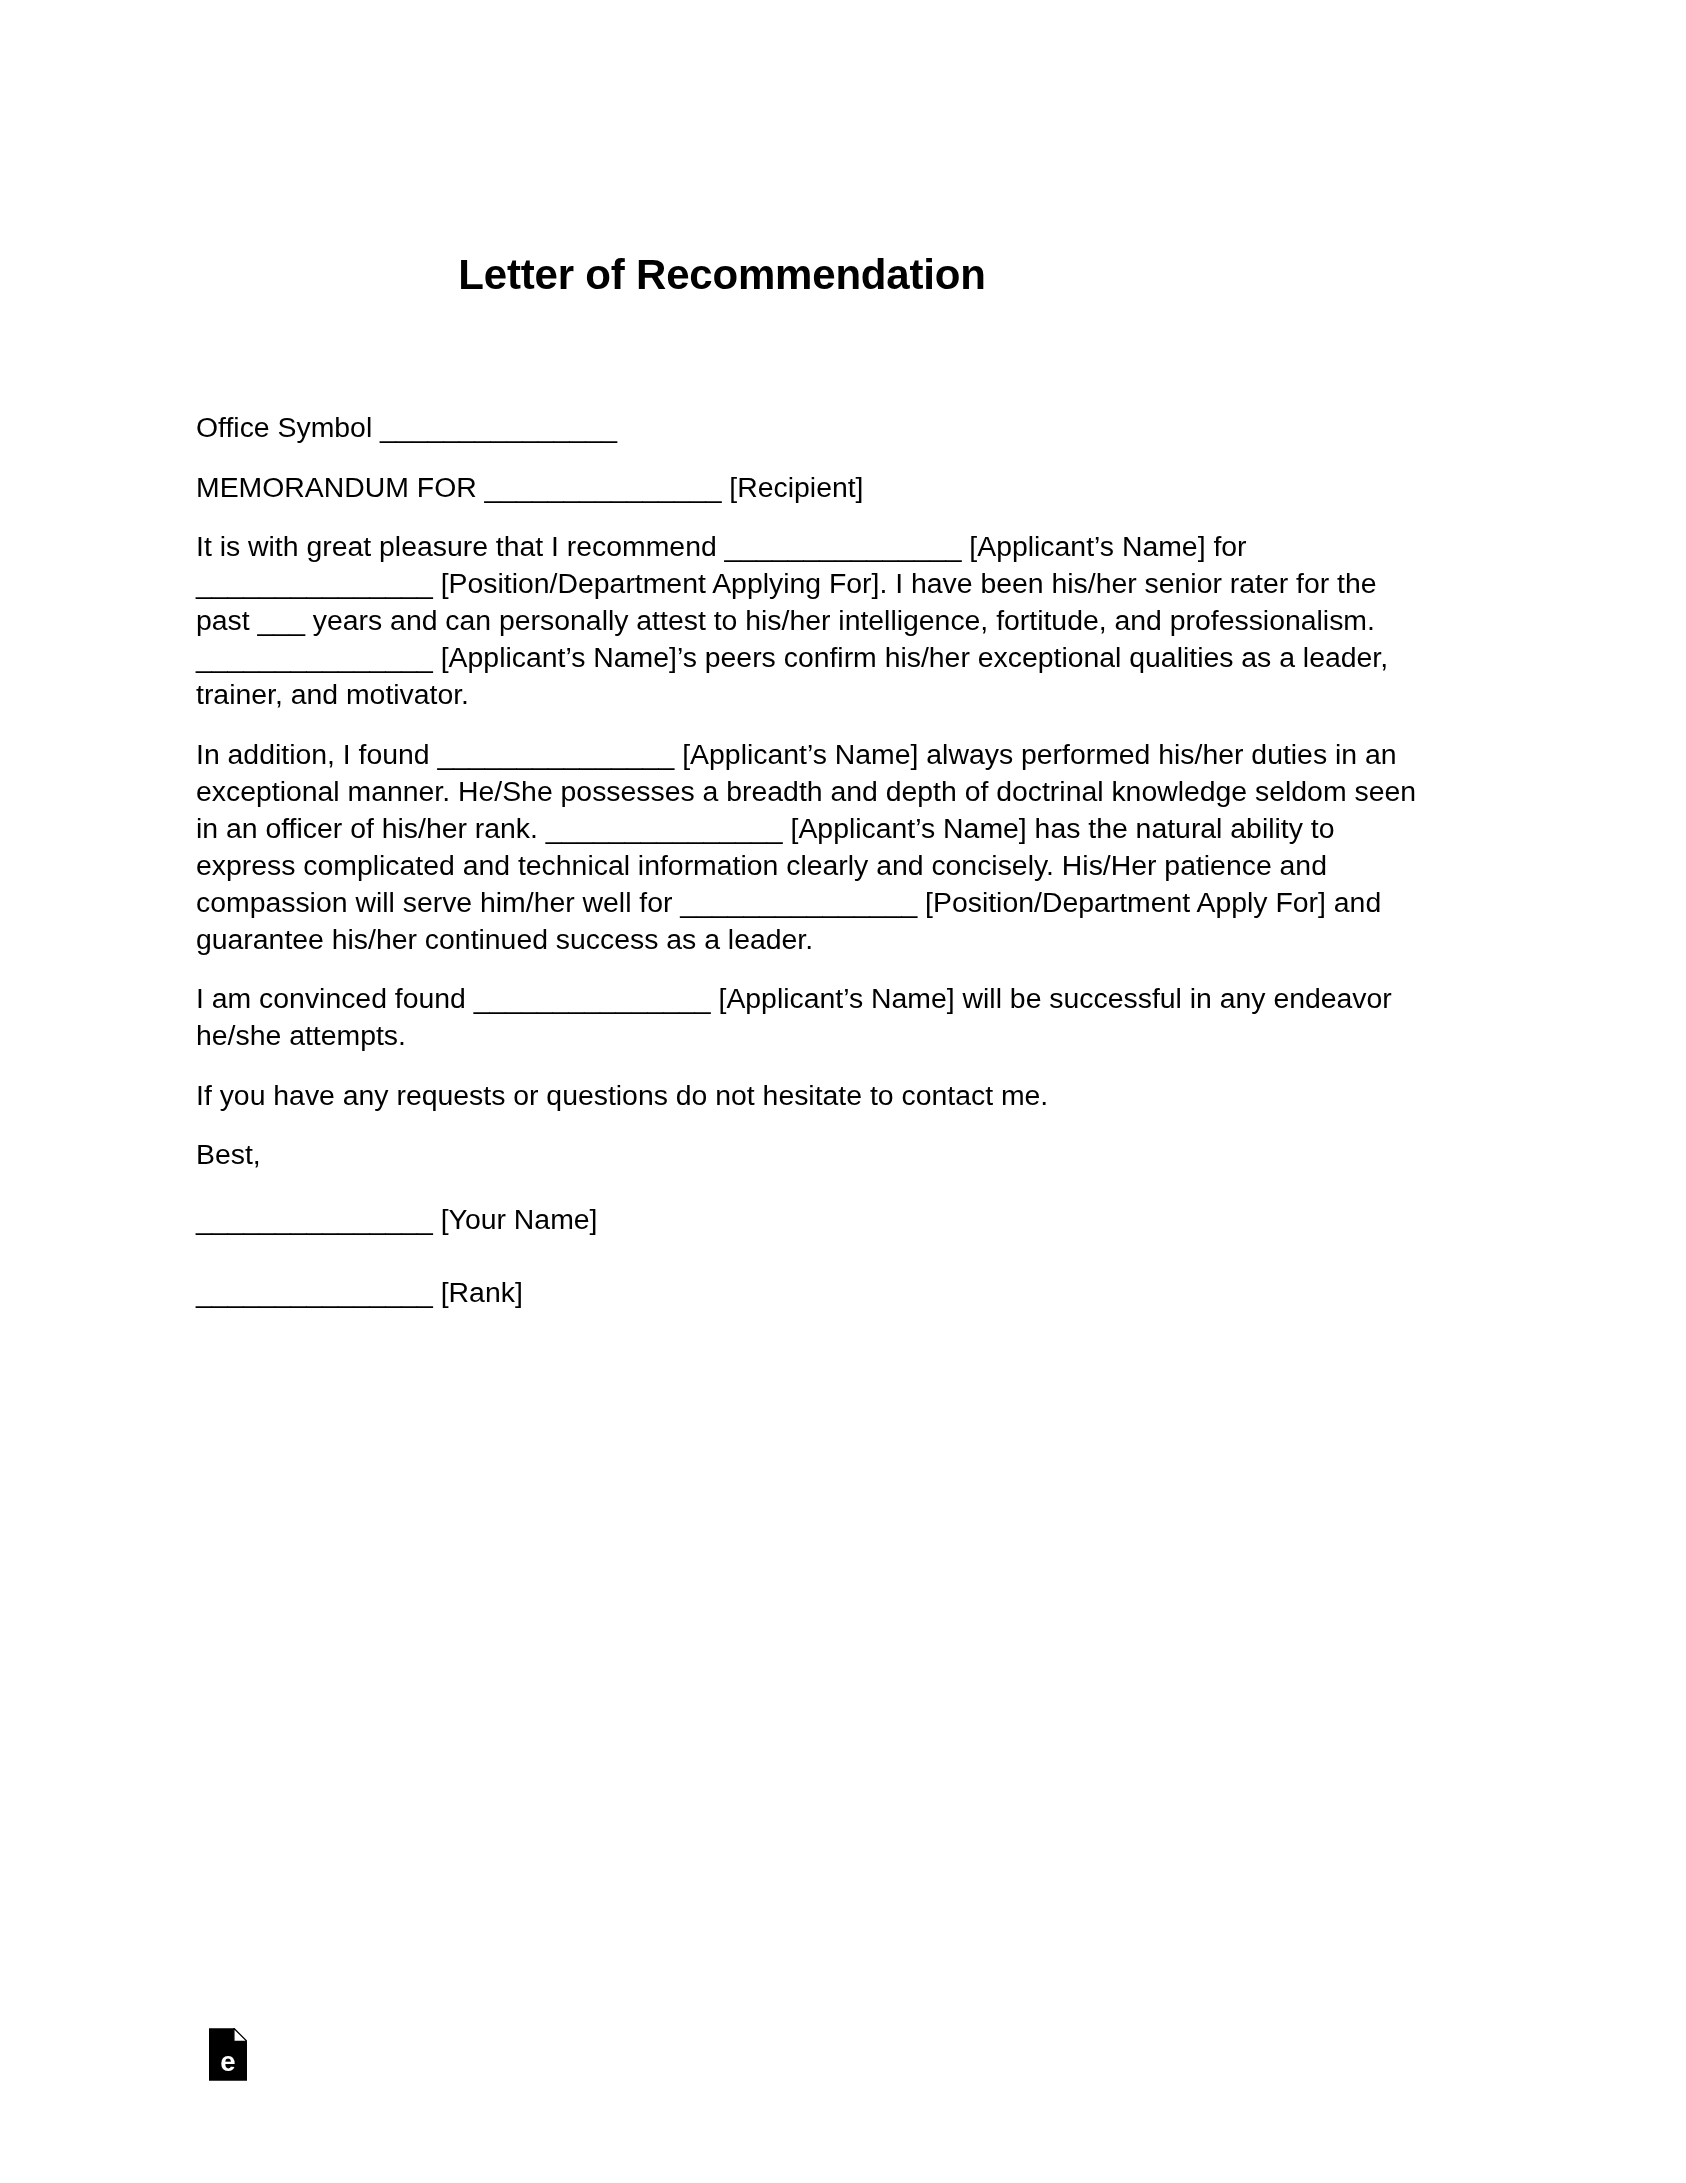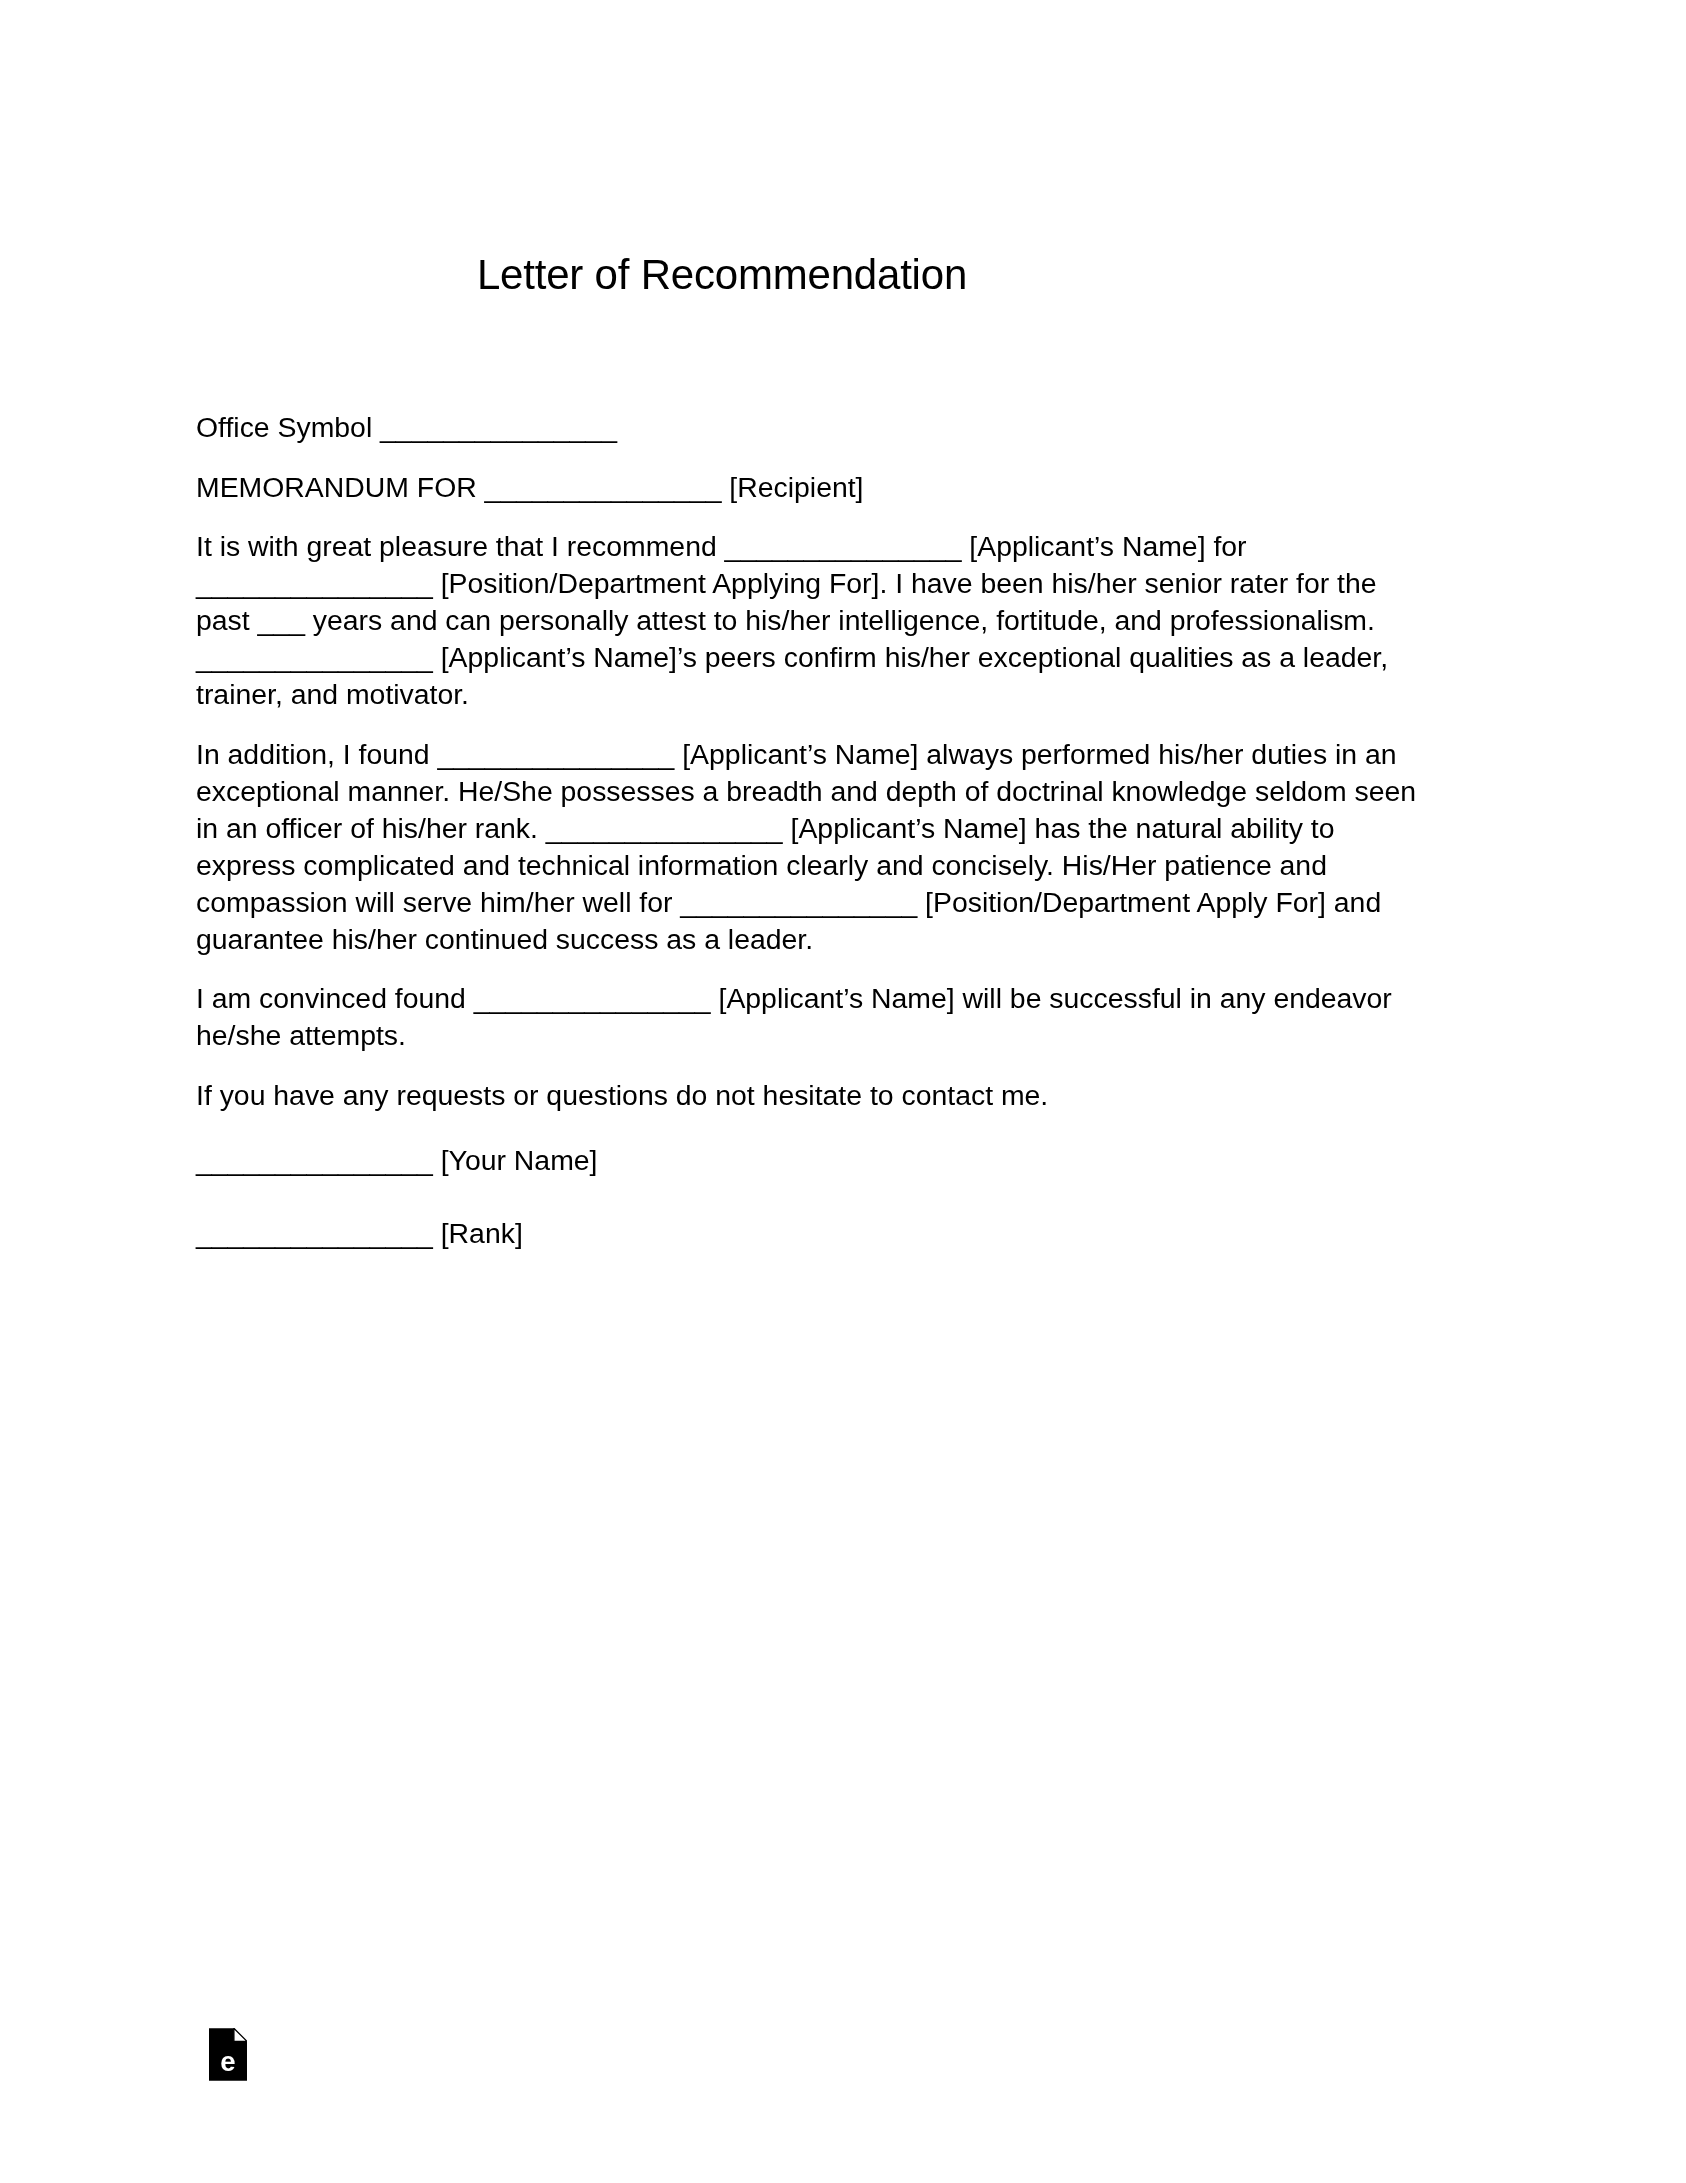--- a/index.html
+++ b/index.html
@@ -19,21 +19,21 @@
     background: #ffffff;
     overflow: hidden;
   }
   .doc-title {
     position: absolute;
     left: 0;
     top: 223px;
     width: 1444px;
     text-align: center;
     font-size: 42px;
-    font-weight: normal;
+    font-weight: bold;
     letter-spacing: -0.2px;
     line-height: 1.15;
   }
   .body-block {
     position: absolute;
     left: 196px;
     top: 409px;
     width: 1238px;
   }
   .para {
@@ -79,20 +79,21 @@
 
 
     <p class="para">It is with great pleasure that I recommend _______________ [Applicant’s Name] for _______________ [Position/Department Applying For]. I have been his/her senior rater for the past ___ years and can personally attest to his/her intelligence, fortitude, and professionalism. _______________ [Applicant’s Name]’s peers confirm his/her exceptional qualities as a leader, trainer, and motivator.</p>
 
     <p class="para">In addition, I found _______________ [Applicant’s Name] always performed his/her duties in an exceptional manner. He/She possesses a breadth and depth of doctrinal knowledge seldom seen in an officer of his/her rank. _______________ [Applicant’s Name] has the natural ability to express complicated and technical information clearly and concisely. His/Her patience and compassion will serve him/her well for _______________ [Position/Department Apply For] and guarantee his/her continued success as a leader.</p>
 
     <p class="para">I am convinced found _______________ [Applicant’s Name] will be successful in any endeavor he/she attempts.</p>
 
     <p class="para">If you have any requests or questions do not hesitate to contact me.</p>
 
+    <p class="para">Best,</p>
 
     <div class="sig-block">
       <p class="sig-line">_______________ [Your Name]</p>
       <p class="sig-line">_______________ [Rank]</p>
     </div>
 
   </div>
 
   <div class="footer-logo">
     <svg viewBox="0 0 58 80" xmlns="http://www.w3.org/2000/svg" aria-hidden="true">

